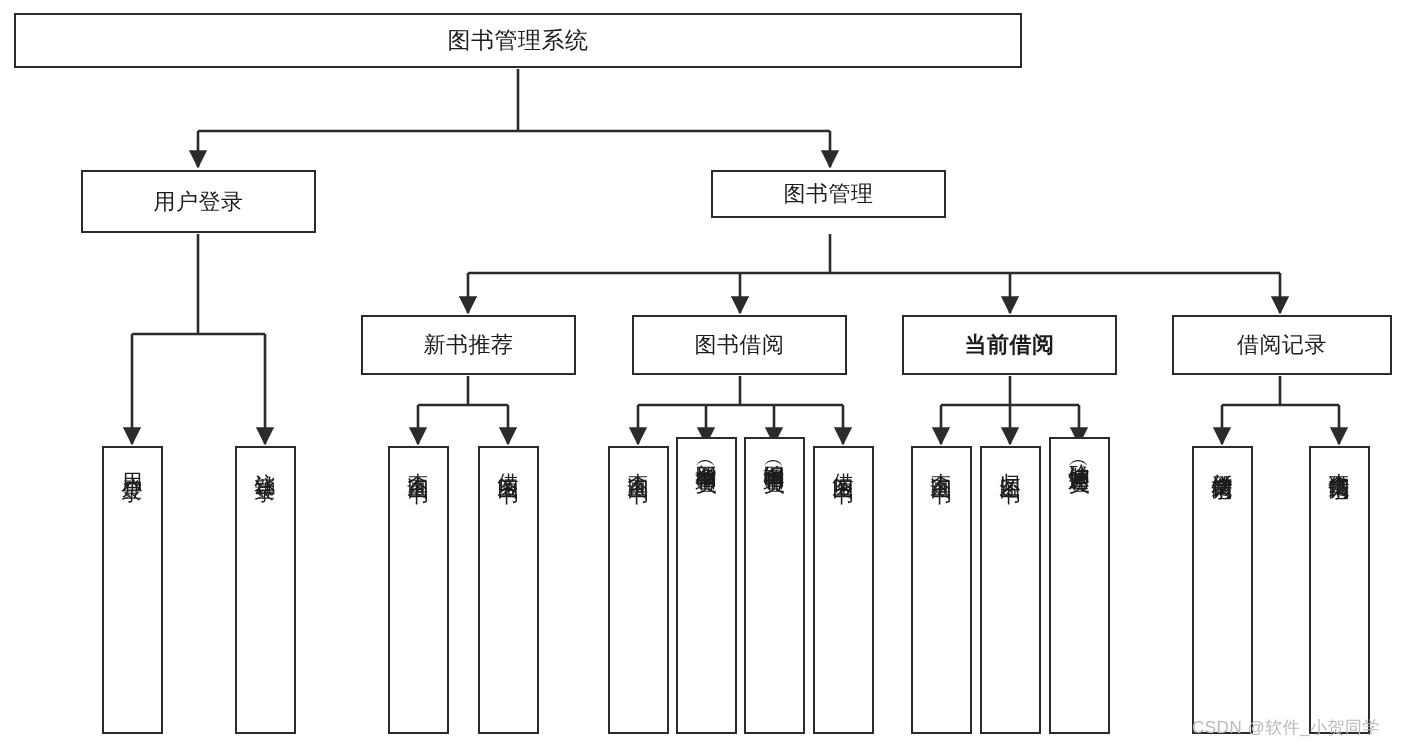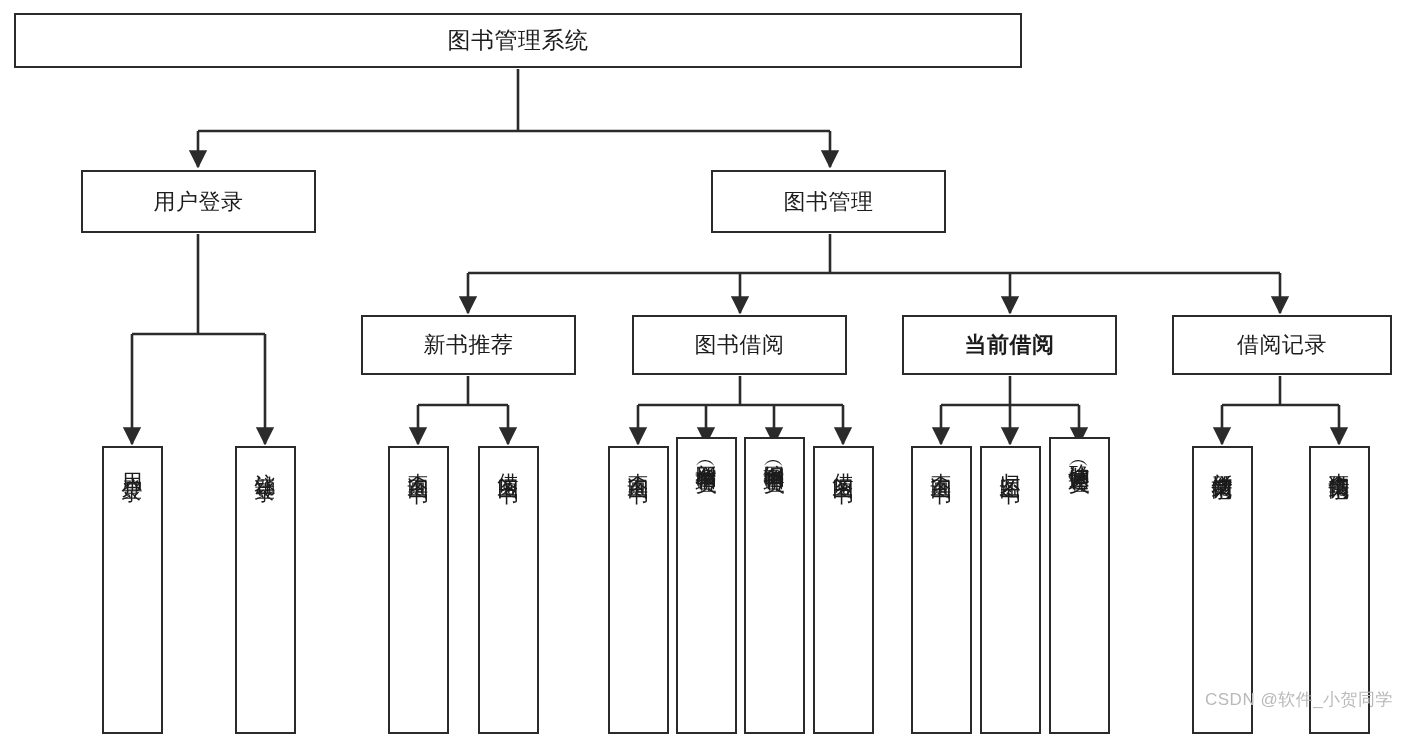--- a/index.html
+++ b/index.html
@@ -133,21 +133,21 @@
     </g>
   </svg>
 
   <div class="node horiz root" style="left:14px; top:13px; width:1008px; height:55px;">
     <span class="node-label">图书管理系统</span>
   </div>
 
   <div class="node horiz" style="left:81px; top:170px; width:235px; height:63px;">
     <span class="node-label">用户登录</span>
   </div>
-  <div class="node horiz" style="left:711px; top:170px; width:235px; height:63px;">
+  <div class="node horiz" style="left:711px; top:170px; width:235px; height:48px;">
     <span class="node-label">图书管理</span>
   </div>
 
   <div class="node horiz" style="left:361px; top:315px; width:215px; height:60px;">
     <span class="node-label">新书推荐</span>
   </div>
   <div class="node horiz" style="left:632px; top:315px; width:215px; height:60px;">
     <span class="node-label">图书借阅</span>
   </div>
   <div class="node horiz" style="left:902px; top:315px; width:215px; height:60px;font-weight:bold;">
@@ -194,15 +194,15 @@
     <span class="node-label">确认归还（管理员）</span>
   </div>
 
   <div class="node vert tall" style="left:1192px; top:446px; width:61px; height:288px;">
     <span class="node-label">新增借阅记录</span>
   </div>
   <div class="node vert tall" style="left:1309px; top:446px; width:61px; height:288px;">
     <span class="node-label">查询借阅记录</span>
   </div>
 
-  <div class="watermark" style="left:1192px; top:688px;margin-left:13px;">CSDN @软件_小贺同学</div>
+  <div class="watermark" style="left:1192px; top:716px;">CSDN @软件_小贺同学</div>
 
 </div>
 
 </body></html>

